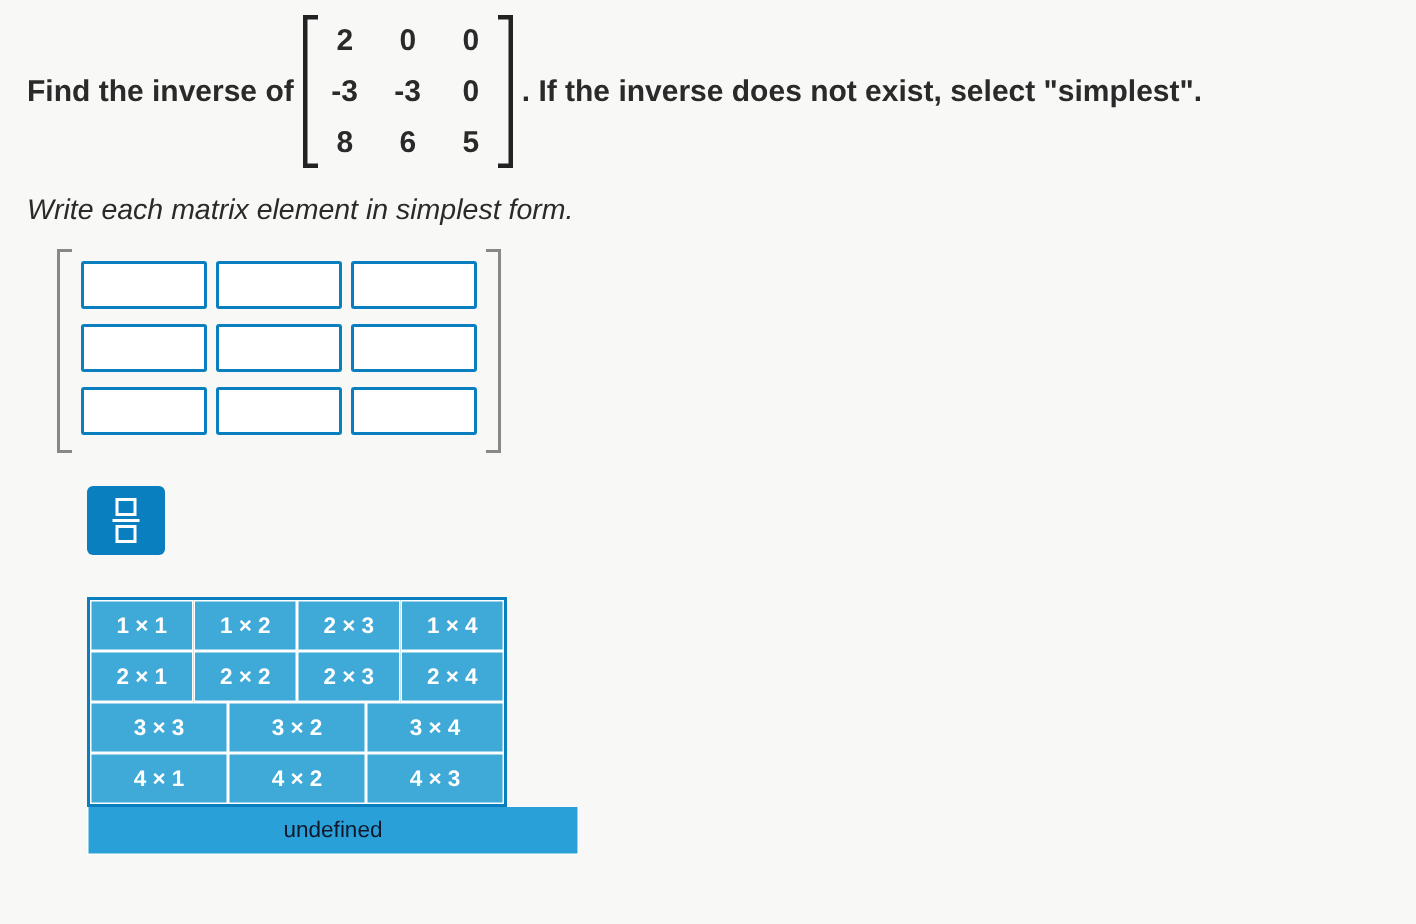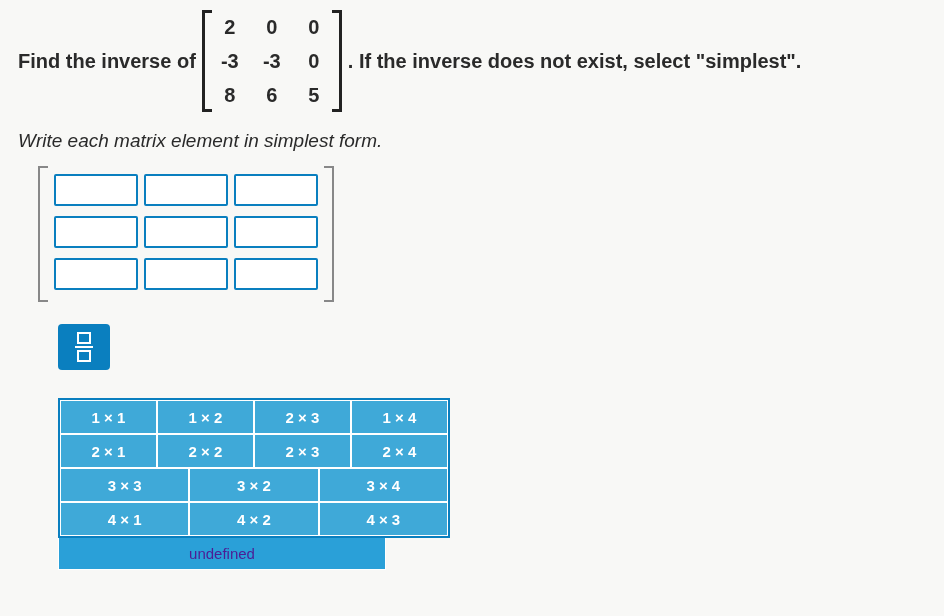--- a/index.html
+++ b/index.html
@@ -92,21 +92,21 @@
       display: flex; flex-direction: column; align-items: center;
     }
     .frac-icon .sq {
       width: 14px; height: 12px; border: 2px solid #fff;
     }
     .frac-icon .bar {
       width: 18px; height: 2px; background: #fff; margin: 2px 0;
     }
     .size-table {
       margin-left: 40px;
-      width: 392px;
+      width: 280px;
       border: 2px solid #0a7fbf;
       border-collapse: collapse;
     }
     .size-row { display: flex; }
     .size-cell {
       flex: 1;
       height: 34px;
       border: 1px solid #fff;
       background: #3fa9d8;
       color: #fff;
@@ -115,21 +115,21 @@
       display: flex; align-items: center; justify-content: center;
       cursor: pointer;
     }
     .undef-row {
       height: 32px;
       width: 328px;
       margin-left: 40px;
       border: 1px solid #fff;
       border-top: none;
       background: #2aa0d8;
-      color: #4c1d95;
+      color: #0f172a;
       font-size: 15px;
       font-weight: 500;
       display: flex; align-items: center; justify-content: center;
       cursor: pointer;
     }
   </style>
 </head>
 <body>
 
 <div class="q-line">

